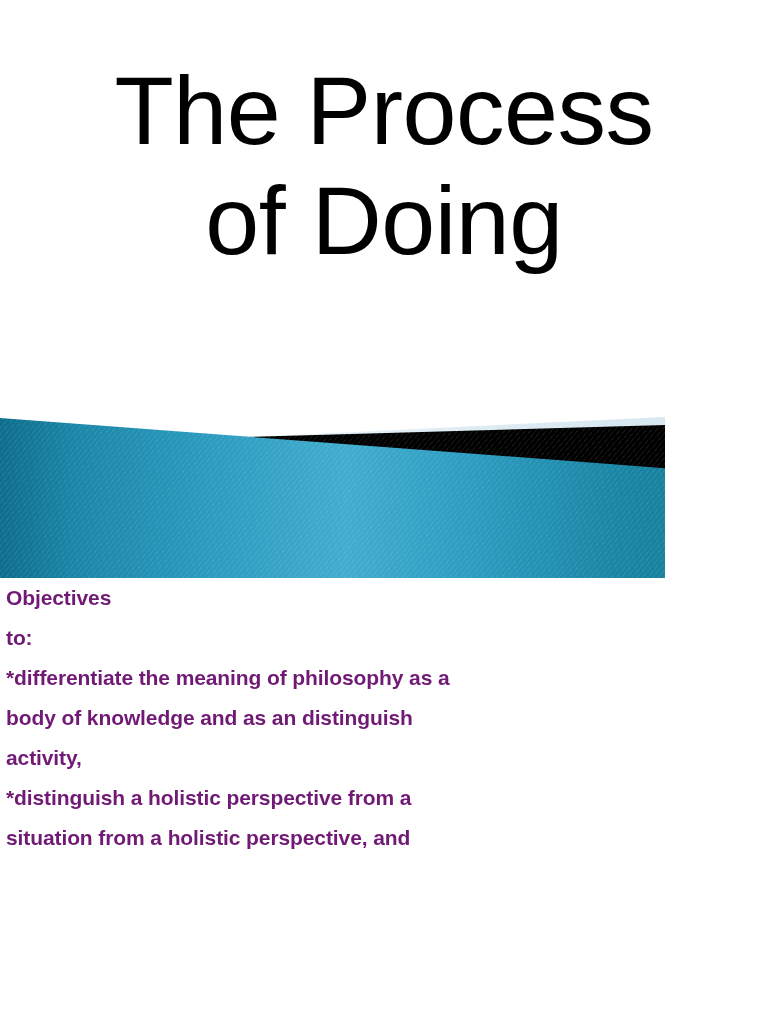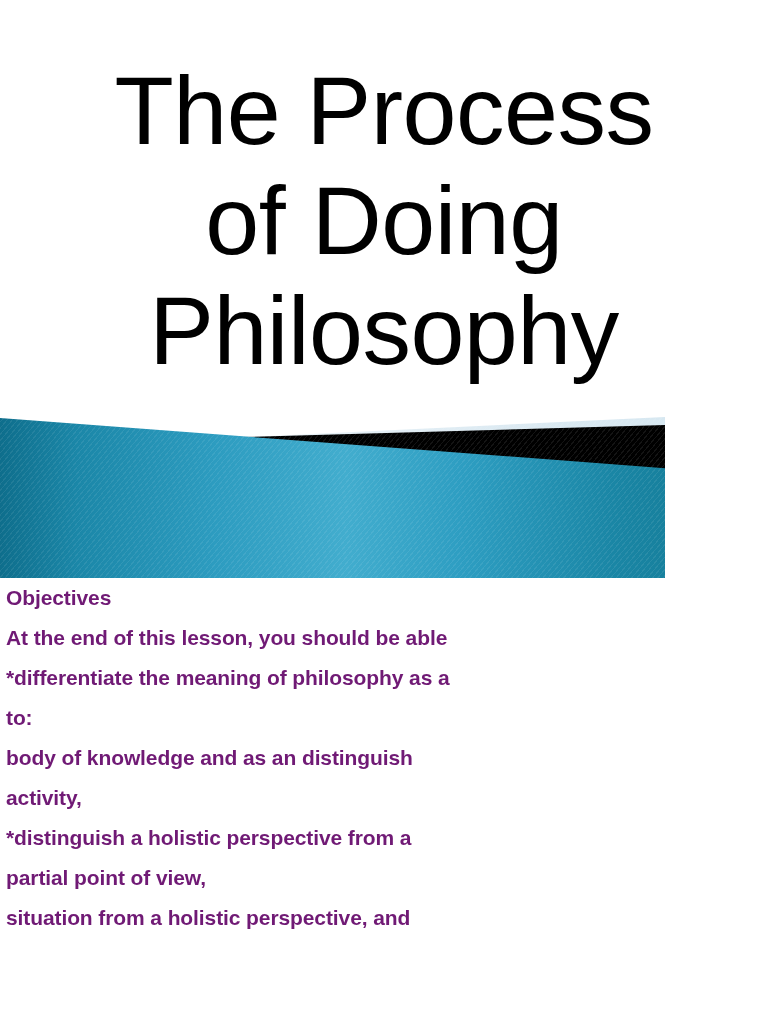--- a/index.html
+++ b/index.html
@@ -96,21 +96,20 @@
   }
 </style>
 </head>
 <body>
 
 <div id="slide">
 
   <div id="title-block">
     <span class="title-line">The Process</span>
     <span class="title-line">of Doing</span>
-    <span class="title-line">Philosophy</span>
   </div>
 
   <div id="decor-band">
     <svg viewBox="0 0 768 178" width="768" height="178" preserveAspectRatio="none">
       <defs>
         <linearGradient id="blueGrad" x1="0" y1="0" x2="1" y2="0">
           <stop offset="0" stop-color="#0E6E8C"></stop>
           <stop offset="0.10" stop-color="#1B87A8"></stop>
           <stop offset="0.28" stop-color="#2D9CC0"></stop>
           <stop offset="0.45" stop-color="#42ADCE"></stop>
@@ -131,23 +130,21 @@
 
       <polygon points="245,37 768,22 768,76 245,40" fill="#000000"></polygon>
 
       <polygon points="0,18 768,76 768,178 0,178" fill="url(#blueGrad)"></polygon>
     </svg>
     <div id="band-texture"></div>
   </div>
 
   <div id="body-block">
     <span class="body-line">Objectives</span>
-    <span class="body-line">At the end of this lesson, you should be able</span>
+    <span class="body-line">to:</span>
     <span class="body-line">*differentiate the meaning of philosophy as a</span>
-    <span class="body-line">to:</span>
     <span class="body-line">body of knowledge and as an distinguish</span>
     <span class="body-line">activity,</span>
     <span class="body-line">*distinguish a holistic perspective from a</span>
-    <span class="body-line">partial point of view,</span>
     <span class="body-line">situation from a holistic perspective, and</span>
   </div>
 
 </div>
 
 </body></html>

